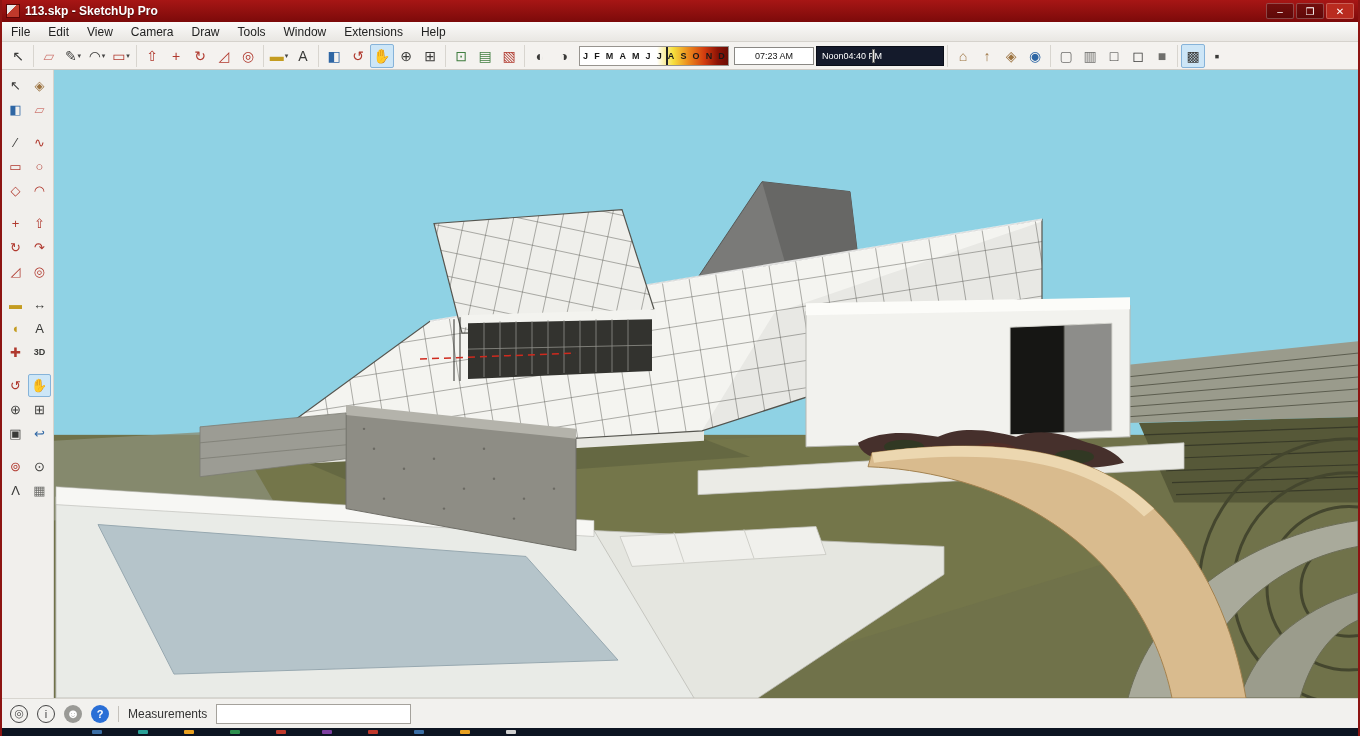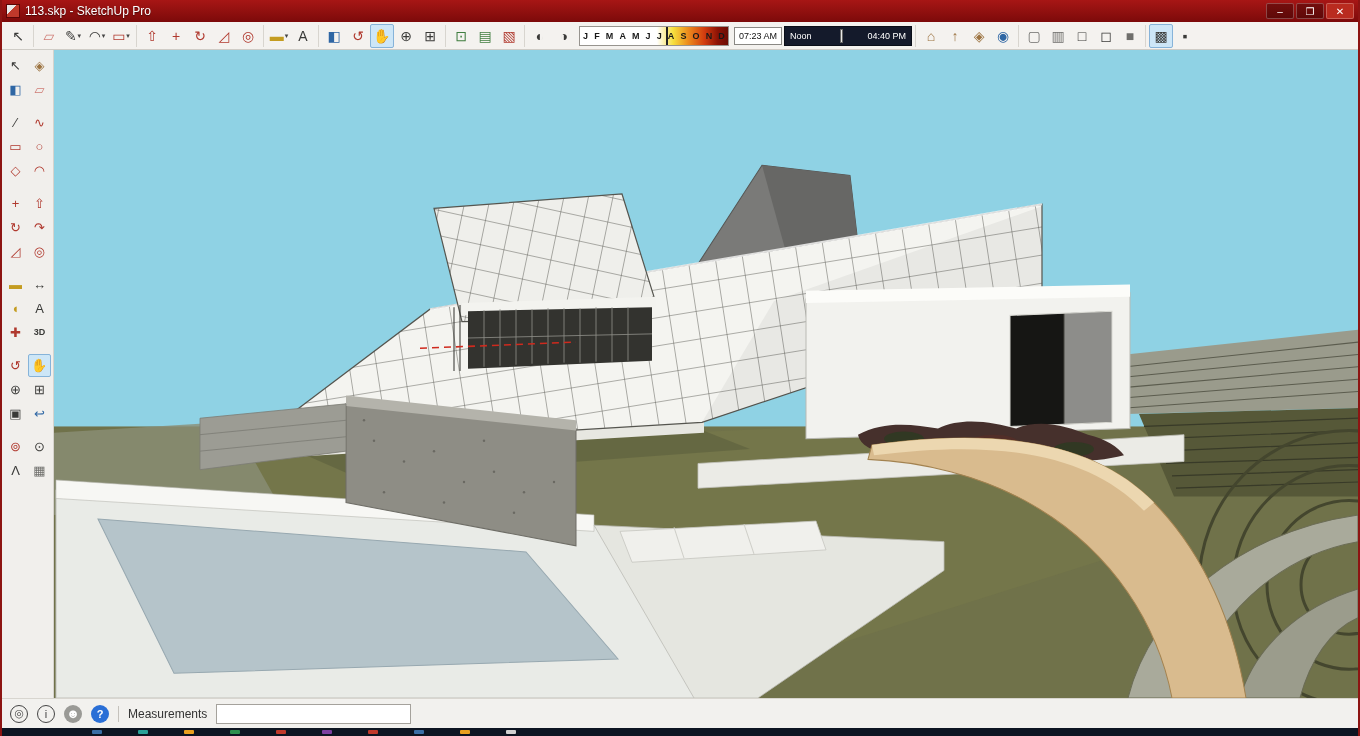--- a/index.html
+++ b/index.html
@@ -2,21 +2,21 @@
 <html><head>
 <meta charset="utf-8">
 <style>
   * { box-sizing: border-box; margin: 0; padding: 0; }
   html,body { width:1360px; height:736px; overflow:hidden; font-family:"Liberation Sans",sans-serif; background:#000; }
   .window { width:1360px; height:736px; display:flex; flex-direction:column; border-left:2px solid #8d1412; border-right:2px solid #8d1412; background:#f2f1ee; }
 
   
   .titlebar { height:22px; background:linear-gradient(#a71615,#7c0a0a); display:flex; align-items:center; padding:0 4px; color:#fff; font-size:12px; flex:0 0 auto; }
   .applogo { width:14px; height:14px; margin-right:5px; background:linear-gradient(135deg,#e8e8e8 0 40%,#c0392b 40% 100%); border:1px solid #5a0505; }
-  .titletext { flex:1; text-shadow:0 1px 1px rgba(0,0,0,.5); }
+  .titletext { flex:1; text-shadow:0 1px 1px rgba(0,0,0,.5);font-weight:bold; }
   .winbtns { display:flex; gap:2px; }
   .winbtn { width:28px; height:16px; display:flex; align-items:center; justify-content:center; font-size:10px; color:#fff; background:rgba(0,0,0,.28); border:1px solid rgba(255,255,255,.25); border-radius:2px; }
   .winbtn.close { background:#b92b1f; }
 
   
   .menubar { height:20px; background:linear-gradient(#fbfaf9,#e9e7e3); border-bottom:1px solid #d5d2cc; display:flex; align-items:center; font-size:12px; color:#222; flex:0 0 auto; }
   .menuitem { padding:2px 9px; }
 
   
   .toolbar { height:28px; background:#f4f2ef; border-bottom:1px solid #cfccc6; display:flex; align-items:center; padding:0 4px; flex:0 0 auto; }
@@ -25,22 +25,22 @@
   .dd { font-size:7px; margin-left:1px; color:#444; align-self:center; }
   .sep { width:1px; height:22px; background:#d8d5cf; margin:0 3px; flex:0 0 auto; }
   .g { line-height:1; }
 
   .c-dark{color:#3a3a38}.c-red{color:#b0392e}.c-pink{color:#cf7d76}.c-blue{color:#2e66a4}
   .c-green{color:#3f7d3f}.c-yellow{color:#c49c20}.c-tan{color:#9c7340}.c-gray{color:#6f6f6c}
 
   .monthstrip { position:relative; width:150px; height:20px; border:1px solid #97948f; margin:0 3px; display:flex; align-items:center; justify-content:space-around; font-size:9px; font-weight:bold; color:#181818;
     background:linear-gradient(90deg,#ffffff 0%,#ffffff 52%,#f6df3d 63%,#ec8c1d 73%,#d23c0f 84%,#8c1306 93%,#6c0d04 100%); }
   .monthslider { position:absolute; left:58%; top:0; width:2px; height:100%; background:#222; }
-  .timefield { height:18px; background:#fff; border:1px solid #8a8884; font-size:9px; color:#111; display:flex; align-items:center; padding:0 4px; margin:0 2px; }
-  .timestrip { position:relative; width:128px; height:20px; background:#141a2b; border:1px solid #0a0e18; color:#fff; font-size:9px; display:flex; align-items:center; justify-content:space-between; padding:0 5px; }
+  .timefield { height:18px; background:#fff; border:1px solid #8a8884; font-size:9px; color:#111; display:flex; align-items:center; padding:0 20px; margin:0 2px; }
+  .timestrip { position:relative; width:128px; height:20px; background:#141a2b; border:1px solid #0a0e18; color:#fff; font-size:9px; display:flex; align-items:center; justify-content:flex-start; padding:0 5px; }
   .timeslider { position:absolute; left:44%; top:2px; width:3px; height:14px; background:#e8e8e8; border:1px solid #666; }
 
   
   .main { flex:1 1 auto; display:flex; min-height:0; }
   .tools { width:52px; background:#f1efec; border-right:1px solid #d6d3cd; padding:4px 2px; display:flex; flex-wrap:wrap; align-content:flex-start; gap:1px; flex:0 0 auto; }
   .ltbtn { width:23px; height:23px; display:flex; align-items:center; justify-content:center; font-size:13px; border:1px solid transparent; border-radius:2px; }
   .ltbtn.active { background:#cde6f7; border-color:#86b3d9; }
   .ltbtn .small { font-size:9px; font-weight:bold; }
   .tgap { width:100%; height:8px; }
 
@@ -70,20 +70,31 @@
   <div class="titlebar">
     <div class="applogo"></div>
     <div class="titletext">113.skp - SketchUp Pro</div>
     <div class="winbtns">
       <div class="winbtn">–</div>
       <div class="winbtn">❐</div>
       <div class="winbtn close">✕</div>
     </div>
   </div>
 
+  <div class="menubar">
+    <span class="menuitem">File</span>
+    <span class="menuitem">Edit</span>
+    <span class="menuitem">View</span>
+    <span class="menuitem">Camera</span>
+    <span class="menuitem">Draw</span>
+    <span class="menuitem">Tools</span>
+    <span class="menuitem">Window</span>
+    <span class="menuitem">Extensions</span>
+    <span class="menuitem">Help</span>
+  </div>
 
   <div class="toolbar">
     <div class="tbtn">
         <span class="g c-dark">↖</span>
       </div>
     <div class="sep"></div>
     <div class="tbtn">
         <span class="g c-pink">▱</span>
       </div>
     <div class="tbtn">

